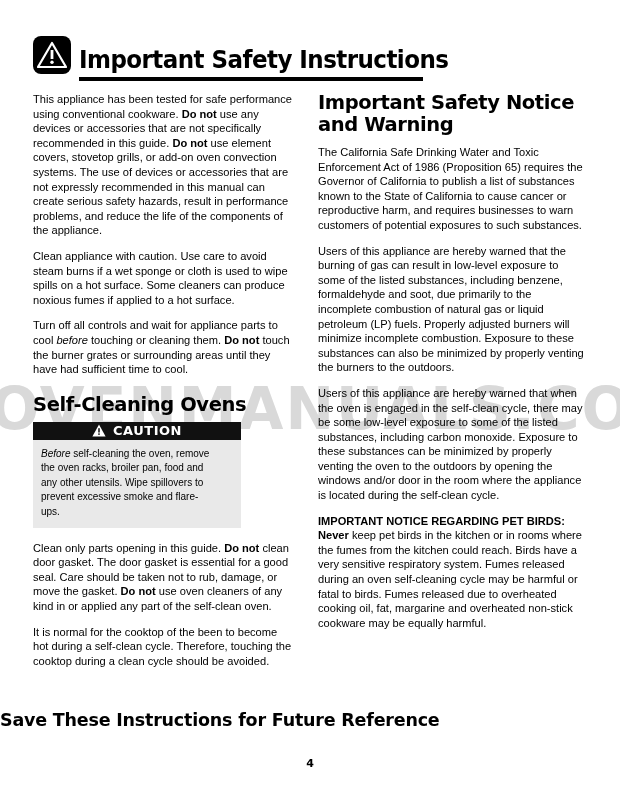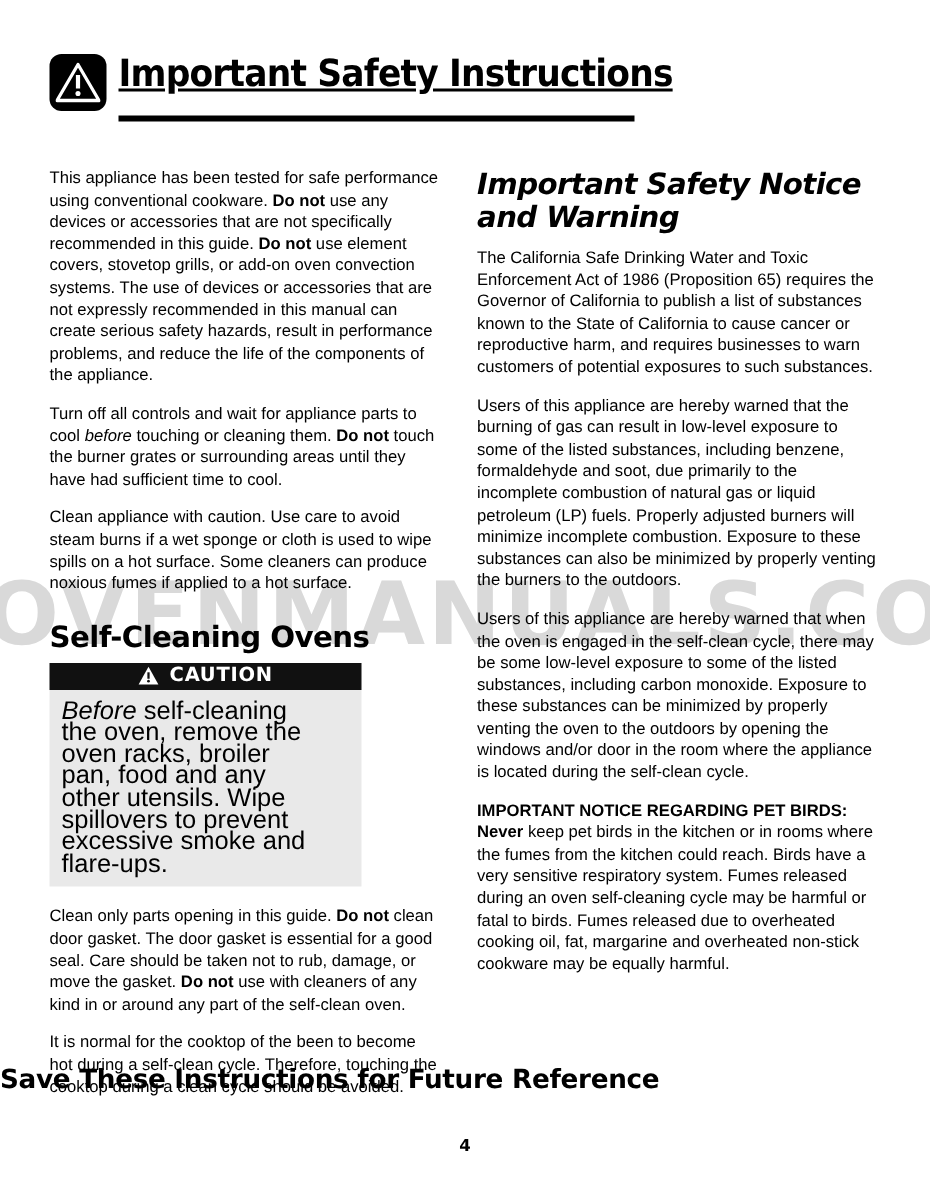--- a/index.html
+++ b/index.html
@@ -52,22 +52,22 @@
 
   
   #doc-header {
     position: absolute;
     left: 33px;
     top: 36px;
     width: 360px;
   }
   .header-row {
     display: flex;
+    align-items: flex-end;
     gap: 8px;
-    text-decoration: underline;
   }
   .warn-badge {
     width: 38px;
     height: 38px;
     background: #000;
     border-radius: 8px;
     flex: 0 0 auto;
     position: relative;
   }
   .warn-badge svg { position: absolute; left: 4px; top: 5px; }
@@ -86,21 +86,21 @@
     margin-top: 3px;
     margin-left: 46px;
     width: 344px;
     height: 4px;
     background: #000;
   }
 
   
   .column {
     position: absolute;
-    top: 112px;
+    top: 92px;
     width: 260px;
     font-size: 11.1px;
     line-height: 14.6px;
   }
   #left-column  { left: 33px; }
   #right-column { left: 318px; width: 266px; }
 
   .column p {
     margin: 0 0 11px 0;
     text-align: left;
@@ -108,21 +108,21 @@
   .column p:last-child { margin-bottom: 0; }
 
   .sec-head {
     font-family: "DejaVu Sans", sans-serif;
     font-weight: 700;
     font-size: 19.5px;
     line-height: 22px;
     letter-spacing: -0.4px;
     margin: 17px 0 9px 0;
   }
-  .sec-head.first { margin-top: 0; font-style: italic; }
+  .sec-head.first { margin-top: 0; }
   .sec-head.tight { margin-bottom: 6px; }
 
   b, strong { font-weight: 700; }
   i, em { font-style: italic; }
 
   
   .caution-box {
     margin: 6px 0 13px 0;
     width: 208px;
   }
@@ -139,21 +139,21 @@
     color: #ffffff;
     font-family: "DejaVu Sans", sans-serif;
     font-weight: 700;
     font-size: 13px;
     letter-spacing: 0.5px;
     line-height: 13px;
   }
   .caution-body {
     background: #e9e9e9;
     padding: 7px 24px 8px 8px;
-    font-size: 17px;
+    font-size: 10px;
     line-height: 14.6px;
   }
   .caution-body p { margin: 0; }
 
   
   #footer-note {
     position: absolute;
     left: 0;
     top: 710px;
     width: 620px;
@@ -194,43 +194,43 @@
       <div id="doc-title">Important Safety Instructions</div>
     </div>
     <div id="header-rule"></div>
   </div>
 
   <div class="column" id="left-column">
 
     <p><span>This appliance has been tested for safe performance using conventional cookware. </span><b>Do not</b><span> use any devices or accessories that are not specifically recommended in this guide. </span><b>Do not</b><span> use element covers, stovetop grills, or add-on oven convection systems. The use of devices or accessories that are not expressly recommended in this manual can create serious safety hazards, result in performance problems, and reduce the life of the components of the appliance.</span></p>
 
 
+    <p>Clean appliance with caution. Use care to avoid steam burns if a wet sponge or cloth is used to wipe spills on a hot surface. Some cleaners can produce noxious fumes if applied to a hot surface.</p>
+
     <p><span>Turn off all controls and wait for appliance parts to cool </span><i>before</i><span> touching or cleaning them. </span><b>Do not</b><span> touch the burner grates or surrounding areas until they have had sufficient time to cool.</span></p>
-
-    <p>Clean appliance with caution. Use care to avoid steam burns if a wet sponge or cloth is used to wipe spills on a hot surface. Some cleaners can produce noxious fumes if applied to a hot surface.</p>
 
     <div class="sec-head tight">Self-Cleaning Ovens</div>
 
     <div class="caution-box">
       <div class="caution-bar">
         <span class="ctri">
           <svg class="ctri" width="14" height="13" viewBox="0 0 14 13" aria-hidden="true">
             <polygon points="7,0.5 13.6,12.4 0.4,12.4" fill="#ffffff"></polygon>
             <rect x="6.25" y="4.2" width="1.5" height="4.3" fill="#111111"></rect>
             <circle cx="7" cy="10.1" r="0.9" fill="#111111"></circle>
           </svg>
         </span>
         <span class="caution-label">CAUTION</span>
       </div>
       <div class="caution-body">
         <p><i>Before</i><span> self-cleaning the oven, remove the oven racks, broiler pan, food and any other utensils. Wipe spillovers to prevent excessive smoke and flare-ups.</span></p>
       </div>
     </div>
 
-    <p><span>Clean only parts opening in this guide. </span><b>Do not</b><span> clean door gasket. The door gasket is essential for a good seal. Care should be taken not to rub, damage, or move the gasket. </span><b>Do not</b><span> use with cleaners of any kind in or around any part of the self-clean oven.</span></p>
+    <p><span>Clean only parts opening in this guide. </span><b>Do not</b><span> clean door gasket. The door gasket is essential for a good seal. Care should be taken not to rub, damage, or move the gasket. </span><b>Do not</b><span> use oven cleaners of any kind in or applied any part of the self-clean oven.</span></p>
 
     <p>It is normal for the cooktop of the been to become hot during a self-clean cycle. Therefore, touching the cooktop during a clean cycle should be avoided.</p>
   </div>
 
   <div class="column" id="right-column">
 
     <div class="sec-head first">Important Safety Notice and Warning</div>
 
     <p>The California Safe Drinking Water and Toxic Enforcement Act of 1986 (Proposition 65) requires the Governor of California to publish a list of substances known to the State of California to cause cancer or reproductive harm, and requires businesses to warn customers of potential exposures to such substances.</p>
     <p>Users of this appliance are hereby warned that the burning of gas can result in low-level exposure to some of the listed substances, including benzene, formaldehyde and soot, due primarily to the incomplete combustion of natural gas or liquid petroleum (LP) fuels. Properly adjusted burners will minimize incomplete combustion. Exposure to these substances can also be minimized by properly venting the burners to the outdoors.</p>

